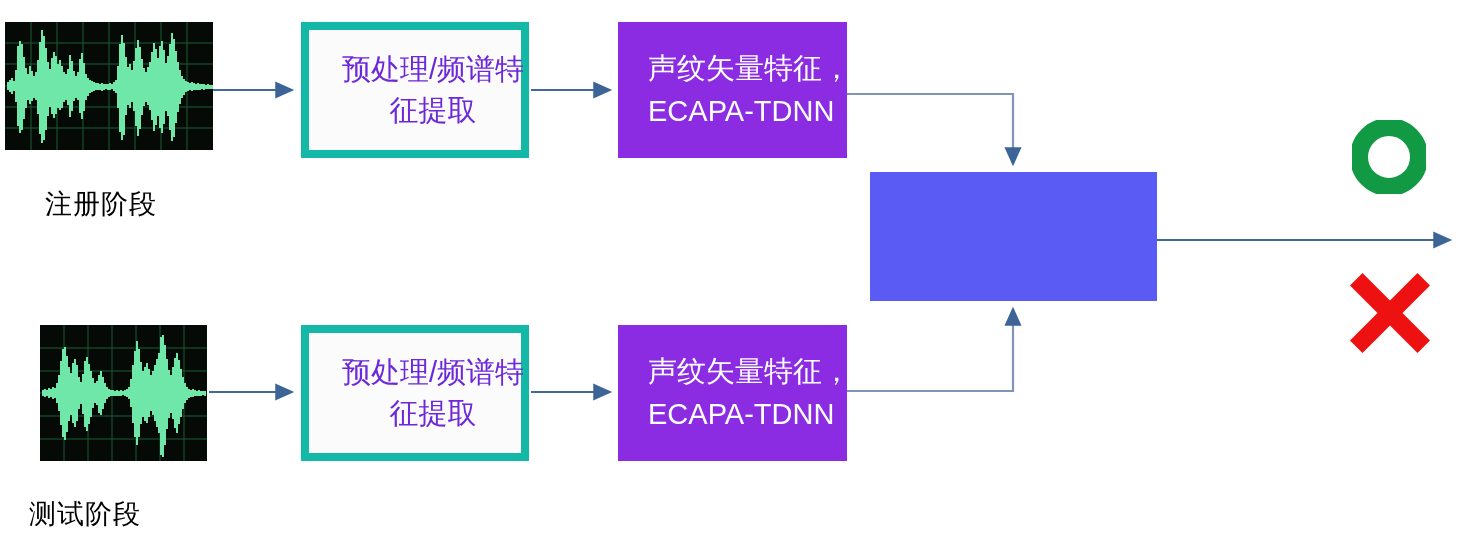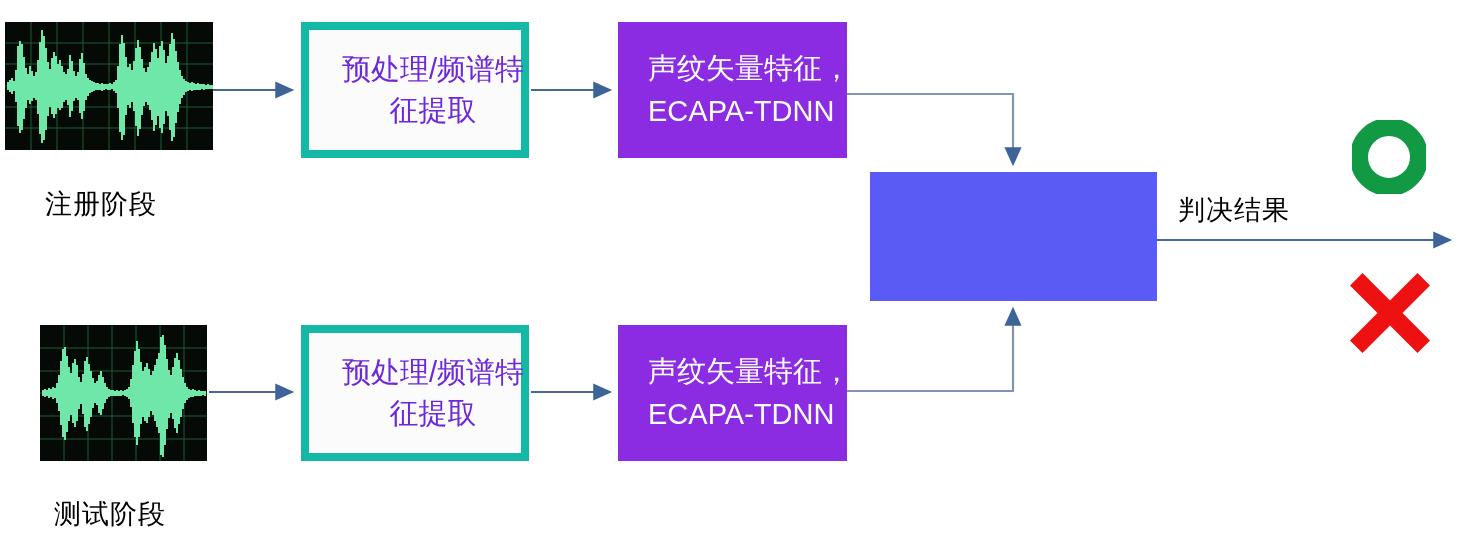--- a/index.html
+++ b/index.html
@@ -373,36 +373,35 @@
         <rect x="154" y="65" width="2" height="6"></rect>
         <rect x="156" y="66" width="2" height="5"></rect>
         <rect x="158" y="65" width="2" height="6"></rect>
         <rect x="160" y="66" width="2" height="5"></rect>
         <rect x="162" y="66" width="2" height="4"></rect>
         <rect x="164" y="66" width="2" height="5"></rect>
       </g>
     </svg>
   </div>
 
-  <div class="stage-label" style="left:54px; top:500px;">测试阶段</div>
+  <div class="stage-label" style="left:29px; top:500px;">测试阶段</div>
 
   <div class="box box-preproc" style="left:301px; top:325px; width:228px; height:136px;">
     <span class="box-line">预处理/频谱特</span>
     <span class="box-line">征提取</span>
   </div>
 
   <div class="box box-embed" style="left:618px; top:325px; width:229px; height:136px;">
     <span class="box-line">声纹矢量特征，</span>
     <span class="box-line">ECAPA-TDNN</span>
   </div>
 
   <div class="box box-match" style="left:870px; top:172px; width:287px; height:129px;">
   </div>
 
-  <div class="verdict-label" style="left:1178px; top:192px;">判决结果</div>
 
   <div class="mark" style="left:1352px; top:120px;">
     <svg width="74" height="74" viewBox="0 0 74 74" xmlns="http://www.w3.org/2000/svg">
       <circle cx="37" cy="37" r="30" fill="none" stroke="#119944" stroke-width="18"></circle>
     </svg>
   </div>
 
   <div class="mark" style="left:1346px; top:269px;">
     <svg width="88" height="88" viewBox="0 0 88 88" xmlns="http://www.w3.org/2000/svg">
       <path d="M16.5,4 L44,31.5 L71.5,4 L84,16.5 L56.5,44 L84,71.5 L71.5,84 L44,56.5 L16.5,84 L4,71.5 L31.5,44 L4,16.5 Z" fill="#ee1111"></path>

